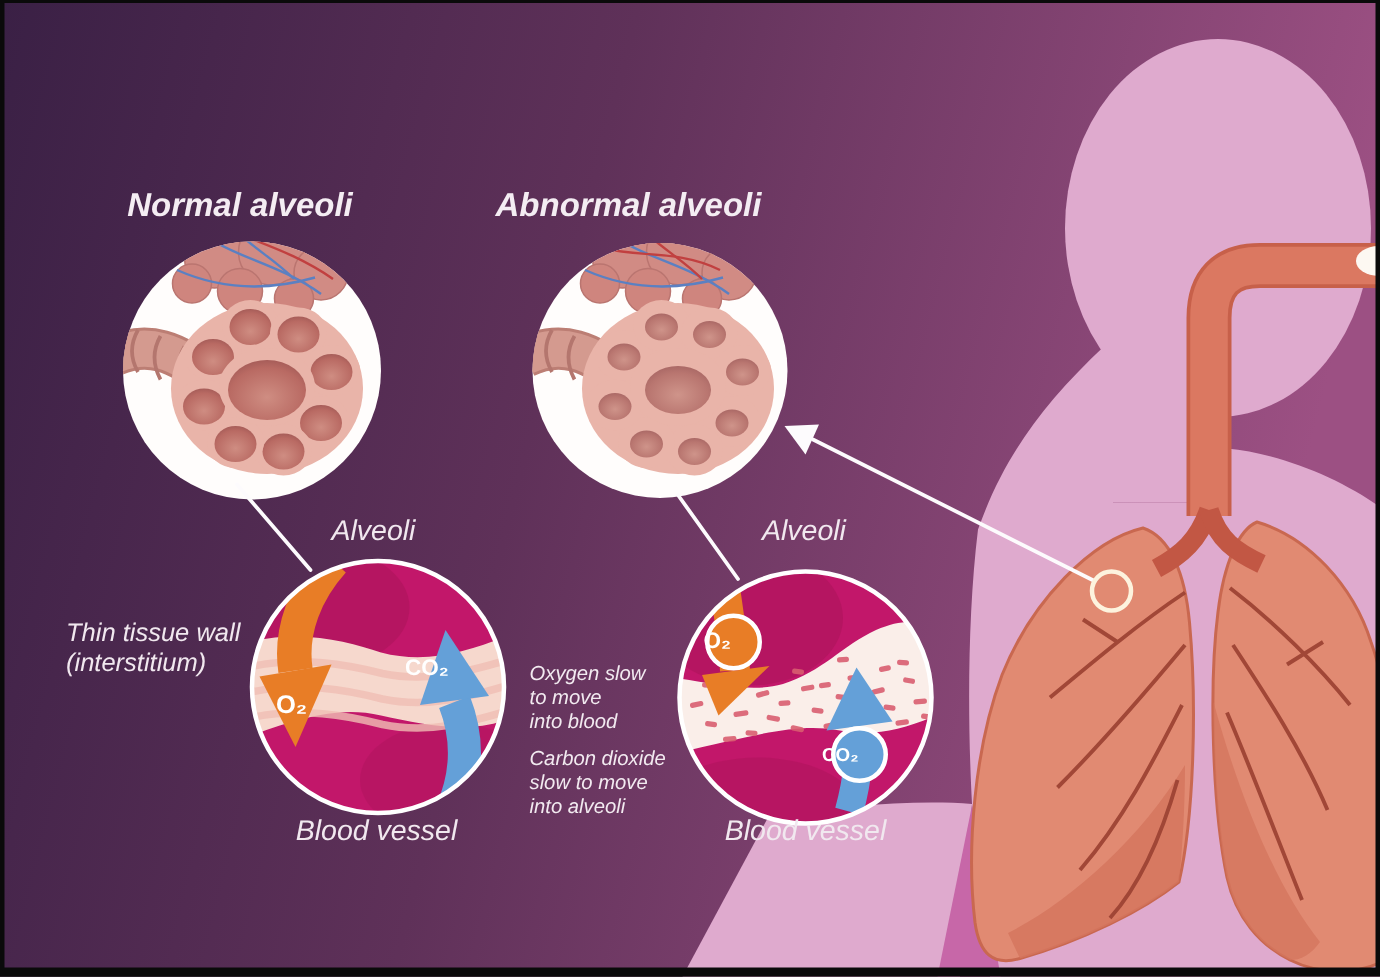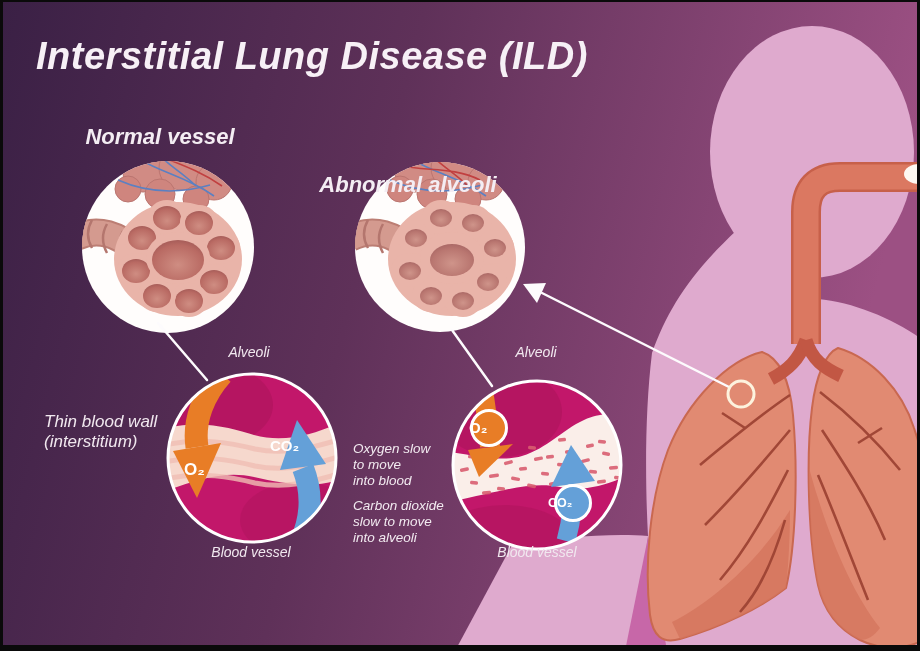--- a/index.html
+++ b/index.html
@@ -7,21 +7,21 @@
     position:relative;width:920px;height:651px;overflow:hidden;
     font-family:"Liberation Sans",sans-serif;
   }
   .canvas svg{position:absolute;left:0;top:0;}
   .lbl{
     position:absolute;color:#f4edf3;font-style:italic;
     white-space:pre-line;line-height:1.18;
   }
   .title{font-size:38px;font-weight:600;letter-spacing:.5px;color:#f7f0f6;}
   .heading{font-size:22px;font-weight:700;text-align:center;}
-  .sublabel{font-size:14px;font-weight:500;text-align:center;color:#f1e8ef;}
+  .sublabel{font-size:19px;font-weight:500;text-align:center;color:#f1e8ef;}
   .note{font-size:17px;font-weight:500;color:#f1e8ef;}
   .annot{font-size:13.5px;font-weight:500;line-height:1.17;color:#f2eaf0;}
   .gas{
     position:absolute;color:#fff;font-weight:700;font-style:normal;
     white-space:nowrap;
   }
   .frame{
     position:absolute;inset:0;pointer-events:none;
     border:3px solid #0a0a0a;border-top-width:2px;border-bottom-width:6px;
   }
@@ -273,29 +273,28 @@
     <circle cx="537" cy="465" r="84" fill="none" stroke="#ffffff" stroke-width="3"></circle>
   </g>
 
   <g>
     <line x1="542" y1="293" x2="729" y2="387" stroke="#fdfbfd" stroke-width="2.5" stroke-linecap="round"></line>
     <polygon points="523,284 546,283 537,303" fill="#fdfbfd"></polygon>
     <circle cx="741" cy="394" r="13" fill="none" stroke="#fdf3de" stroke-width="3"></circle>
   </g>
 </svg>
 
-<div class="lbl title" style="left:36px;top:34px;">Interstitial Lung Disease (ILD)</div>
-
-<div class="lbl heading" style="left:56px;top:124px;width:208px;">Normal vessel</div>
-<div class="lbl heading" style="left:296px;top:124px;width:224px;margin-top:48px;">Abnormal alveoli</div>
+
+<div class="lbl heading" style="left:56px;top:124px;width:208px;">Normal alveoli</div>
+<div class="lbl heading" style="left:307px;top:124px;width:224px;">Abnormal alveoli</div>
 
 <div class="lbl sublabel" style="left:189px;top:344px;width:120px;">Alveoli</div>
 <div class="lbl sublabel" style="left:476px;top:344px;width:120px;">Alveoli</div>
 
-<div class="lbl note" style="left:44px;top:412px;width:170px;">Thin blood wall
+<div class="lbl note" style="left:44px;top:412px;width:170px;">Thin tissue wall
 (interstitium)</div>
 
 <div class="lbl annot" style="left:353px;top:498px;width:112px;">Carbon dioxide
 slow to move
 into alveoli</div>
 <div class="lbl annot" style="left:353px;top:441px;width:112px;">Oxygen slow
 to move
 into blood</div>
 
 <div class="lbl sublabel" style="left:171px;top:544px;width:160px;">Blood vessel</div>

